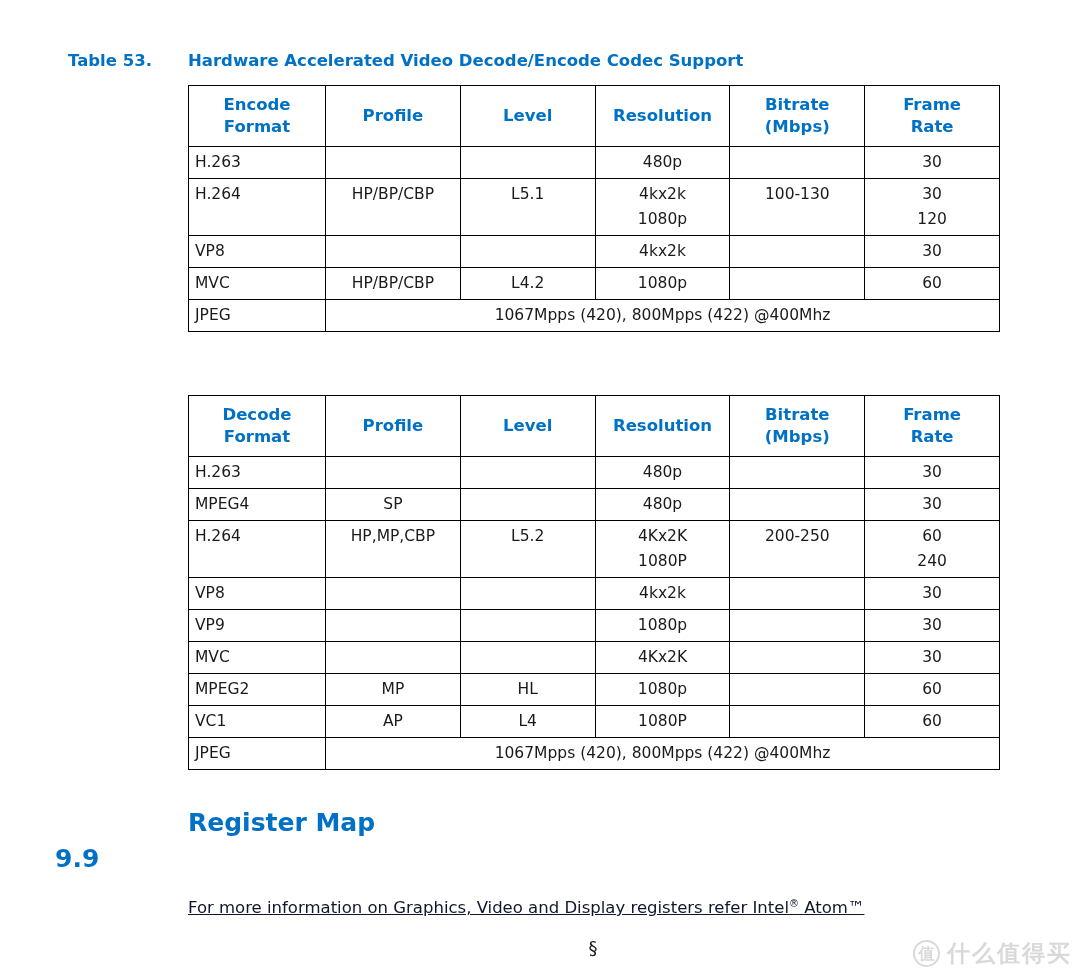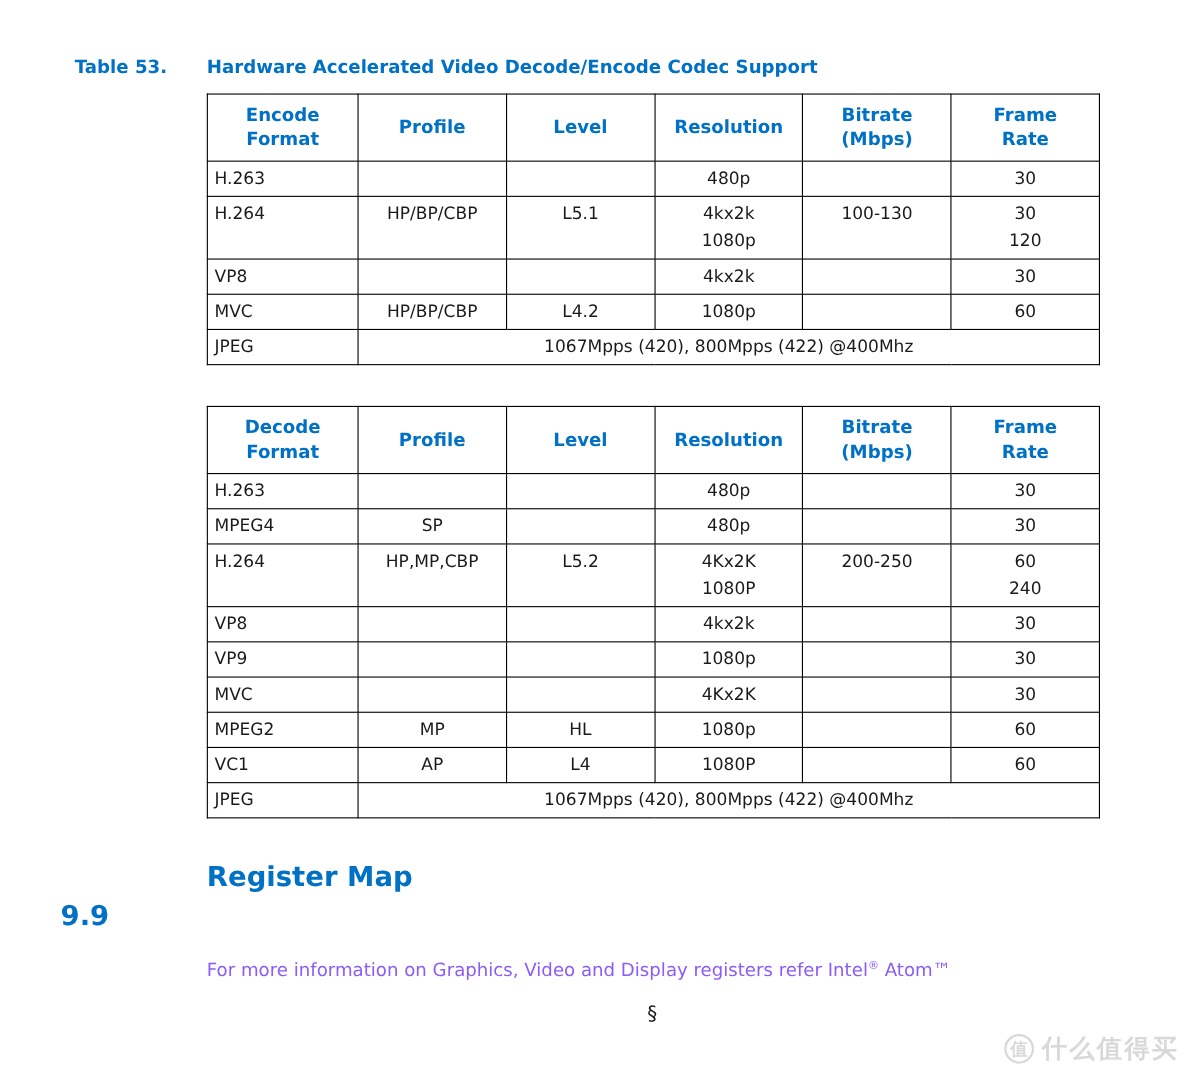--- a/index.html
+++ b/index.html
@@ -22,21 +22,21 @@
     line-height: 22px;
   }
   .caption-label { width: 120px; flex: none; }
   .content { margin-left: 188px; width: 812px; }
   table.codec-table {
     border-collapse: collapse;
     width: 812px;
     table-layout: fixed;
     margin-top: 13px;
   }
-  table.codec-table.second { margin-top: 37px; border-radius: 22px; }
+  table.codec-table.second { margin-top: 63px; border-radius: 22px; }
   table.codec-table col.c1 { width: 137px; }
   th, td {
     border: 1.5px solid #000000;
     white-space: pre-line;
   }
   th {
     color: #0071C5;
     font-size: 16.5px;
     font-weight: bold;
     line-height: 22px;
@@ -59,21 +59,22 @@
     font-weight: bold;
     font-size: 25px;
     line-height: 30px;
   }
   .section-number { width: 133px; flex: none; margin-top: 36px; }
   .para {
     margin: 21px 0 0 188px;
     width: 806px;
     font-size: 16.5px;
     line-height: 25px;
-    color: #8b5cf6;
+    color: #0f172a;
+    text-decoration: underline;
   }
   .para sup { font-size: 10px; line-height: 0; }
   .footer-mark {
     margin-left: 188px;
     width: 810px;
     margin-top: 17px;
     text-align: center;
     font-size: 18px;
     color: #1a1a1a;
   }

